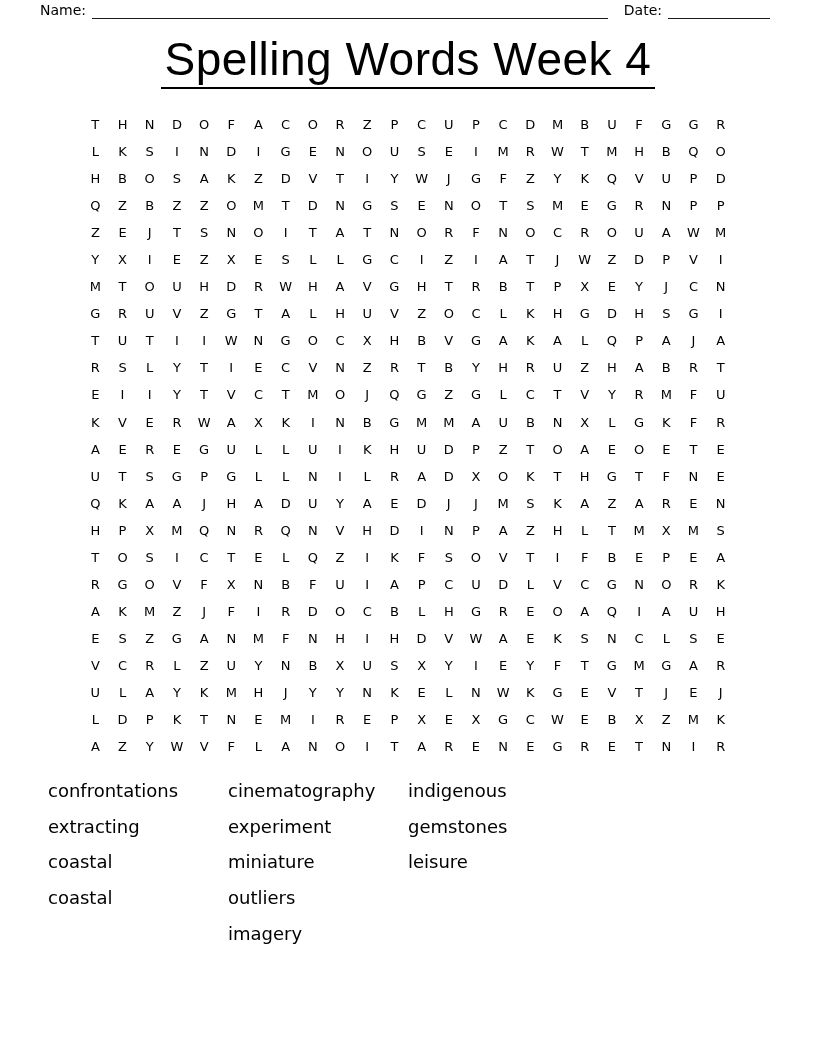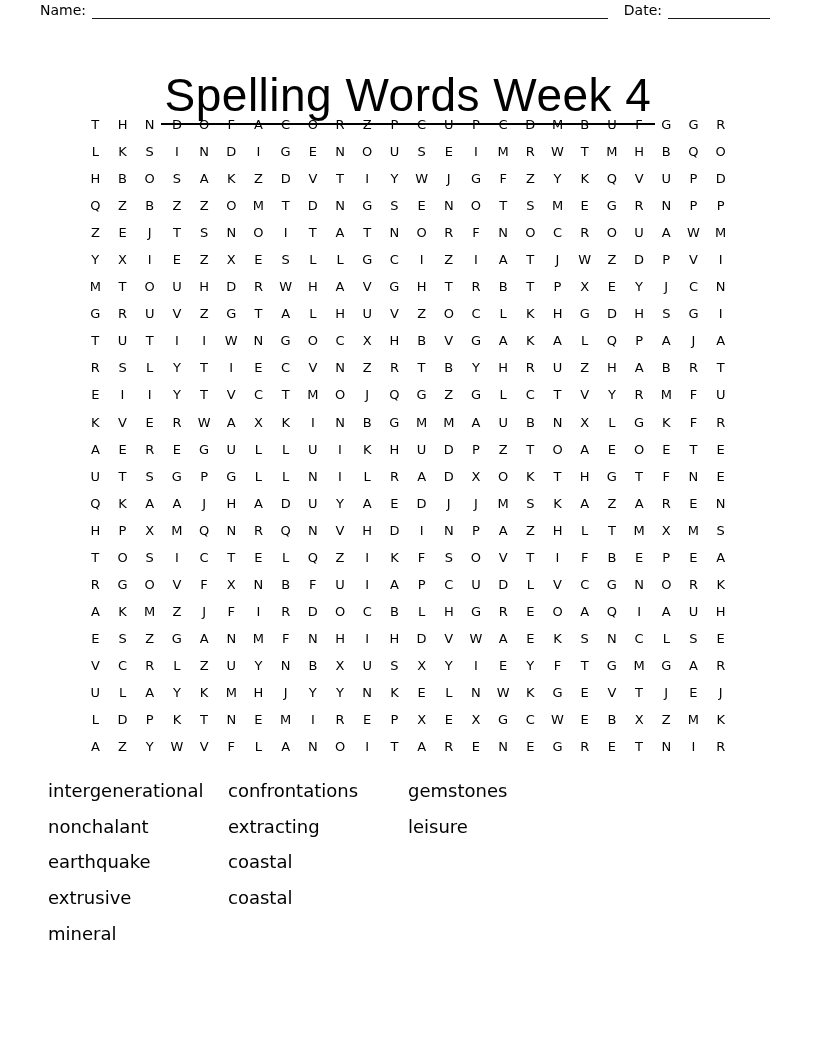--- a/index.html
+++ b/index.html
@@ -36,21 +36,20 @@
   .name-line { flex: 1; margin-left: 6px; margin-right: 16px; }
   .date-line { width: 102px; margin-left: 6px; }
 
   
   .title-wrap {
     position: absolute;
     top: 34px;
     left: 0;
     width: 100%;
     text-align: center;
-    margin-top: 36px;
   }
   .title {
     display: inline-block;
     margin: 0;
     font-family: "Liberation Sans", sans-serif;
     font-weight: 400;
     font-size: 46px;
     line-height: 1.1;
     border-bottom: 2px solid #000;
     padding: 0 4px 2px 4px;
@@ -683,31 +682,32 @@
       <span class="cell">R</span>
       <span class="cell">E</span>
       <span class="cell">T</span>
       <span class="cell">N</span>
       <span class="cell">I</span>
       <span class="cell">R</span>
     </div>
 
   <div class="words">
       <div class="word-col">
-        <div class="word">intergenerational</div>
-        <div class="word">nonchalant</div>
-        <div class="word">earthquake</div>
-        <div class="word">extrusive</div>
-        <div class="word">mineral</div>
-      </div>
-      <div class="word-col">
         <div class="word">confrontations</div>
         <div class="word">extracting</div>
         <div class="word">coastal</div>
         <div class="word">coastal</div>
       </div>
       <div class="word-col">
+        <div class="word">cinematography</div>
+        <div class="word">experiment</div>
+        <div class="word">miniature</div>
+        <div class="word">outliers</div>
+        <div class="word">imagery</div>
+      </div>
+      <div class="word-col">
+        <div class="word">indigenous</div>
         <div class="word">gemstones</div>
         <div class="word">leisure</div>
       </div>
     </div>
 
 </div>
 
 </body></html>

